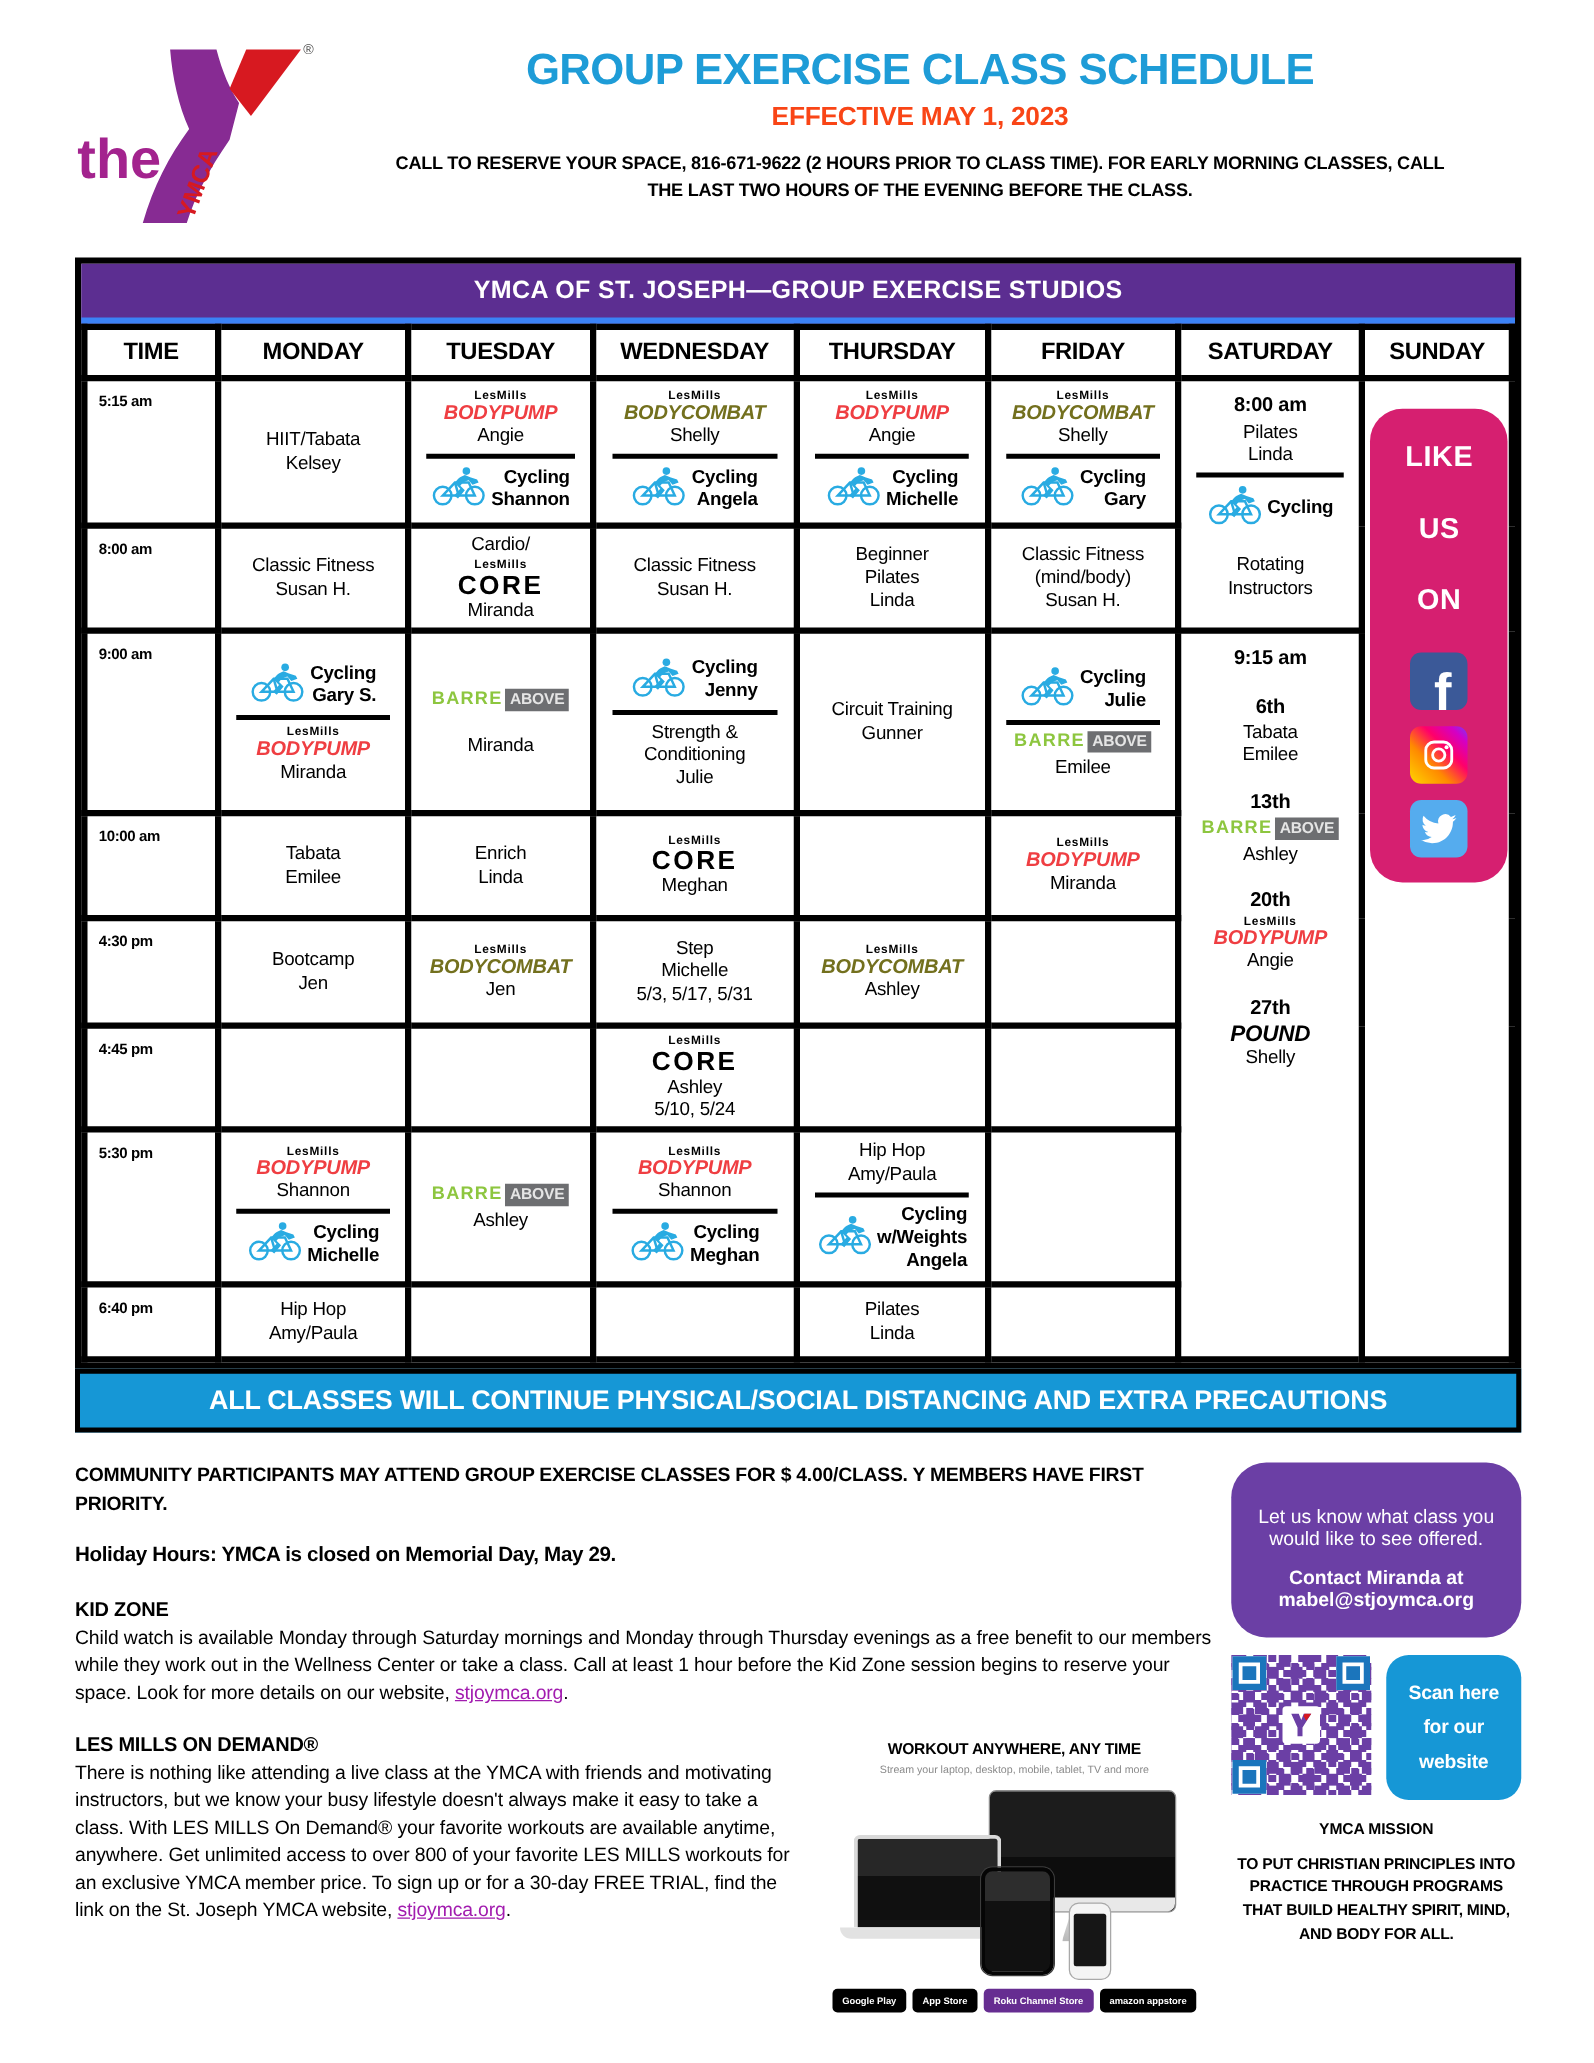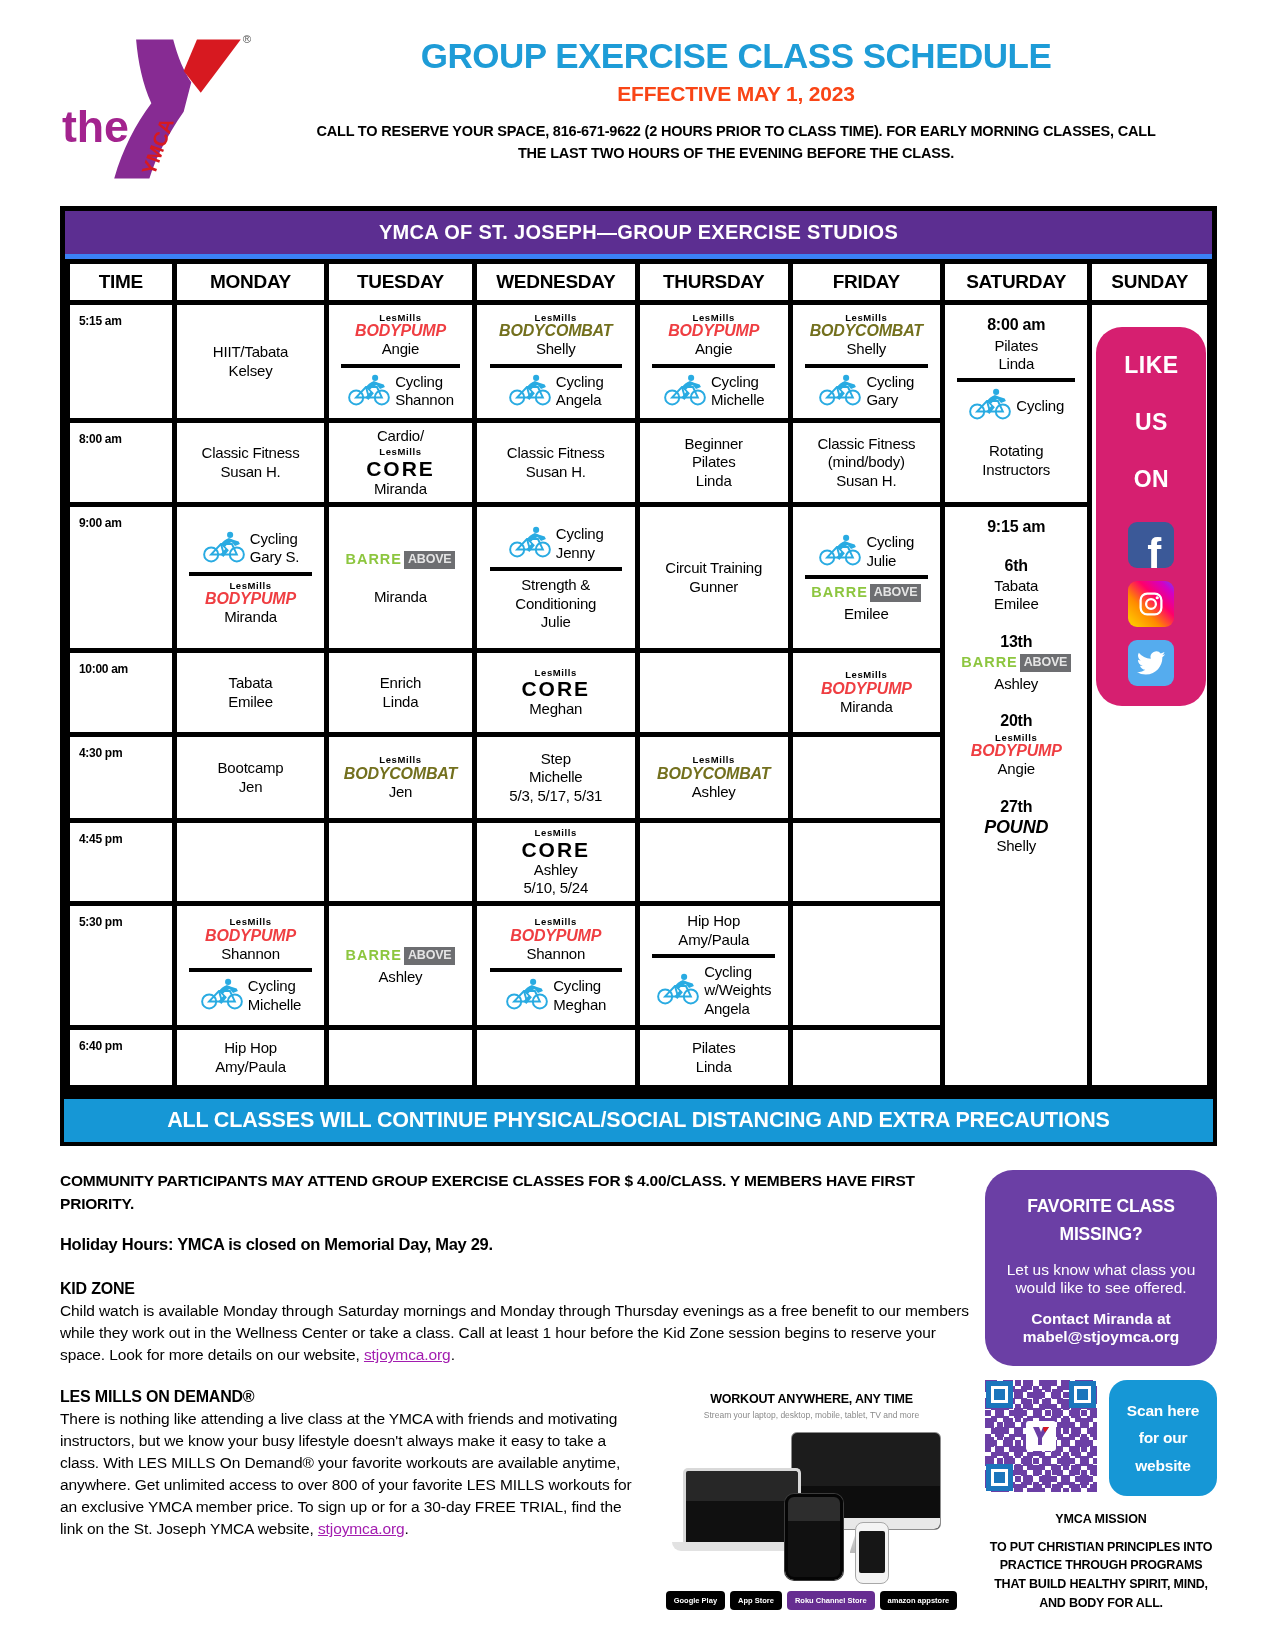--- a/index.html
+++ b/index.html
@@ -40,21 +40,21 @@
   .lm{line-height:1;margin:2px 0 1px;}
   .lm-top{display:block;font-weight:800;font-size:9.5px;letter-spacing:.6px;}
   .lm-main{display:block;font-weight:800;font-style:italic;font-size:16px;letter-spacing:-.2px;margin-top:1px;}
   .lm.pump .lm-main{color:#EF3E42;}
   .lm.combat .lm-main{color:#73701E;}
   .lm.core .lm-main{color:#000;font-style:normal;font-size:21px;letter-spacing:2px;}
   .lm.pound .lm-main{color:#000;font-size:18px;}
   .barre{display:flex;justify-content:center;align-items:center;gap:2px;margin:3px 0;}
   .barre-l{color:#8DC63F;font-weight:700;font-size:14.5px;letter-spacing:1px;}
   .barre-r{background:#6D6E71;color:#e5e5e5;font-weight:700;font-size:12.5px;padding:1px 4px;}
-  .cyc{display:flex;align-items:center;justify-content:center;gap:4px;margin:2px 0;text-align:left;}
+  .cyc{display:flex;align-items:center;justify-content:center;gap:4px;margin:2px 0;text-align:right;font-weight:bold;}
   .bike{width:44px;height:33px;flex:none;}
   .likebox{width:110px;background:#D61F70;border-radius:26px;margin:14px auto 0;padding:24px 0 20px;display:flex;flex-direction:column;align-items:center;}
   .likeword{color:#fff;font-weight:800;font-size:23px;margin-bottom:29px;letter-spacing:.5px;}
   .social{display:flex;flex-direction:column;gap:13px;}
   .soc{width:46px;height:46px;border-radius:9px;display:flex;align-items:center;justify-content:center;position:relative;overflow:hidden;cursor:pointer;}
   .soc.facebook{background:#3B5998;}
   .fglyph{color:#fff;font-size:42px;font-weight:700;position:absolute;bottom:-11px;left:50%;transform:translateX(-30%);}
   .soc.instagram{background:linear-gradient(45deg,#FFD600,#FF8A00 35%,#FF0069 62%,#D300C5 85%,#7638FA);}
   .soc.twitter{background:#55ACEE;}
   .soc svg{width:34px;height:34px;}
@@ -611,24 +611,20 @@
             <span class="badge">App Store</span>
             <span class="badge roku">Roku Channel Store</span>
             <span class="badge">amazon appstore</span>
           </div>
         </div>
       </div>
     </div>
 
     <div class="bright">
       <div class="favbox">
-        <div class="fav-title">
-          <div>FAVORITE CLASS</div>
-          <div>MISSING?</div>
-        </div>
         <div class="fav-body">Let us know what class you would like to see offered.</div>
         <div class="fav-contact">
           <div>Contact Miranda at</div>
           <div>mabel@stjoymca.org</div>
         </div>
       </div>
       <div class="qrrow">
         <div class="qr">
           <div class="finder tl"></div>
           <div class="finder tr"></div>

